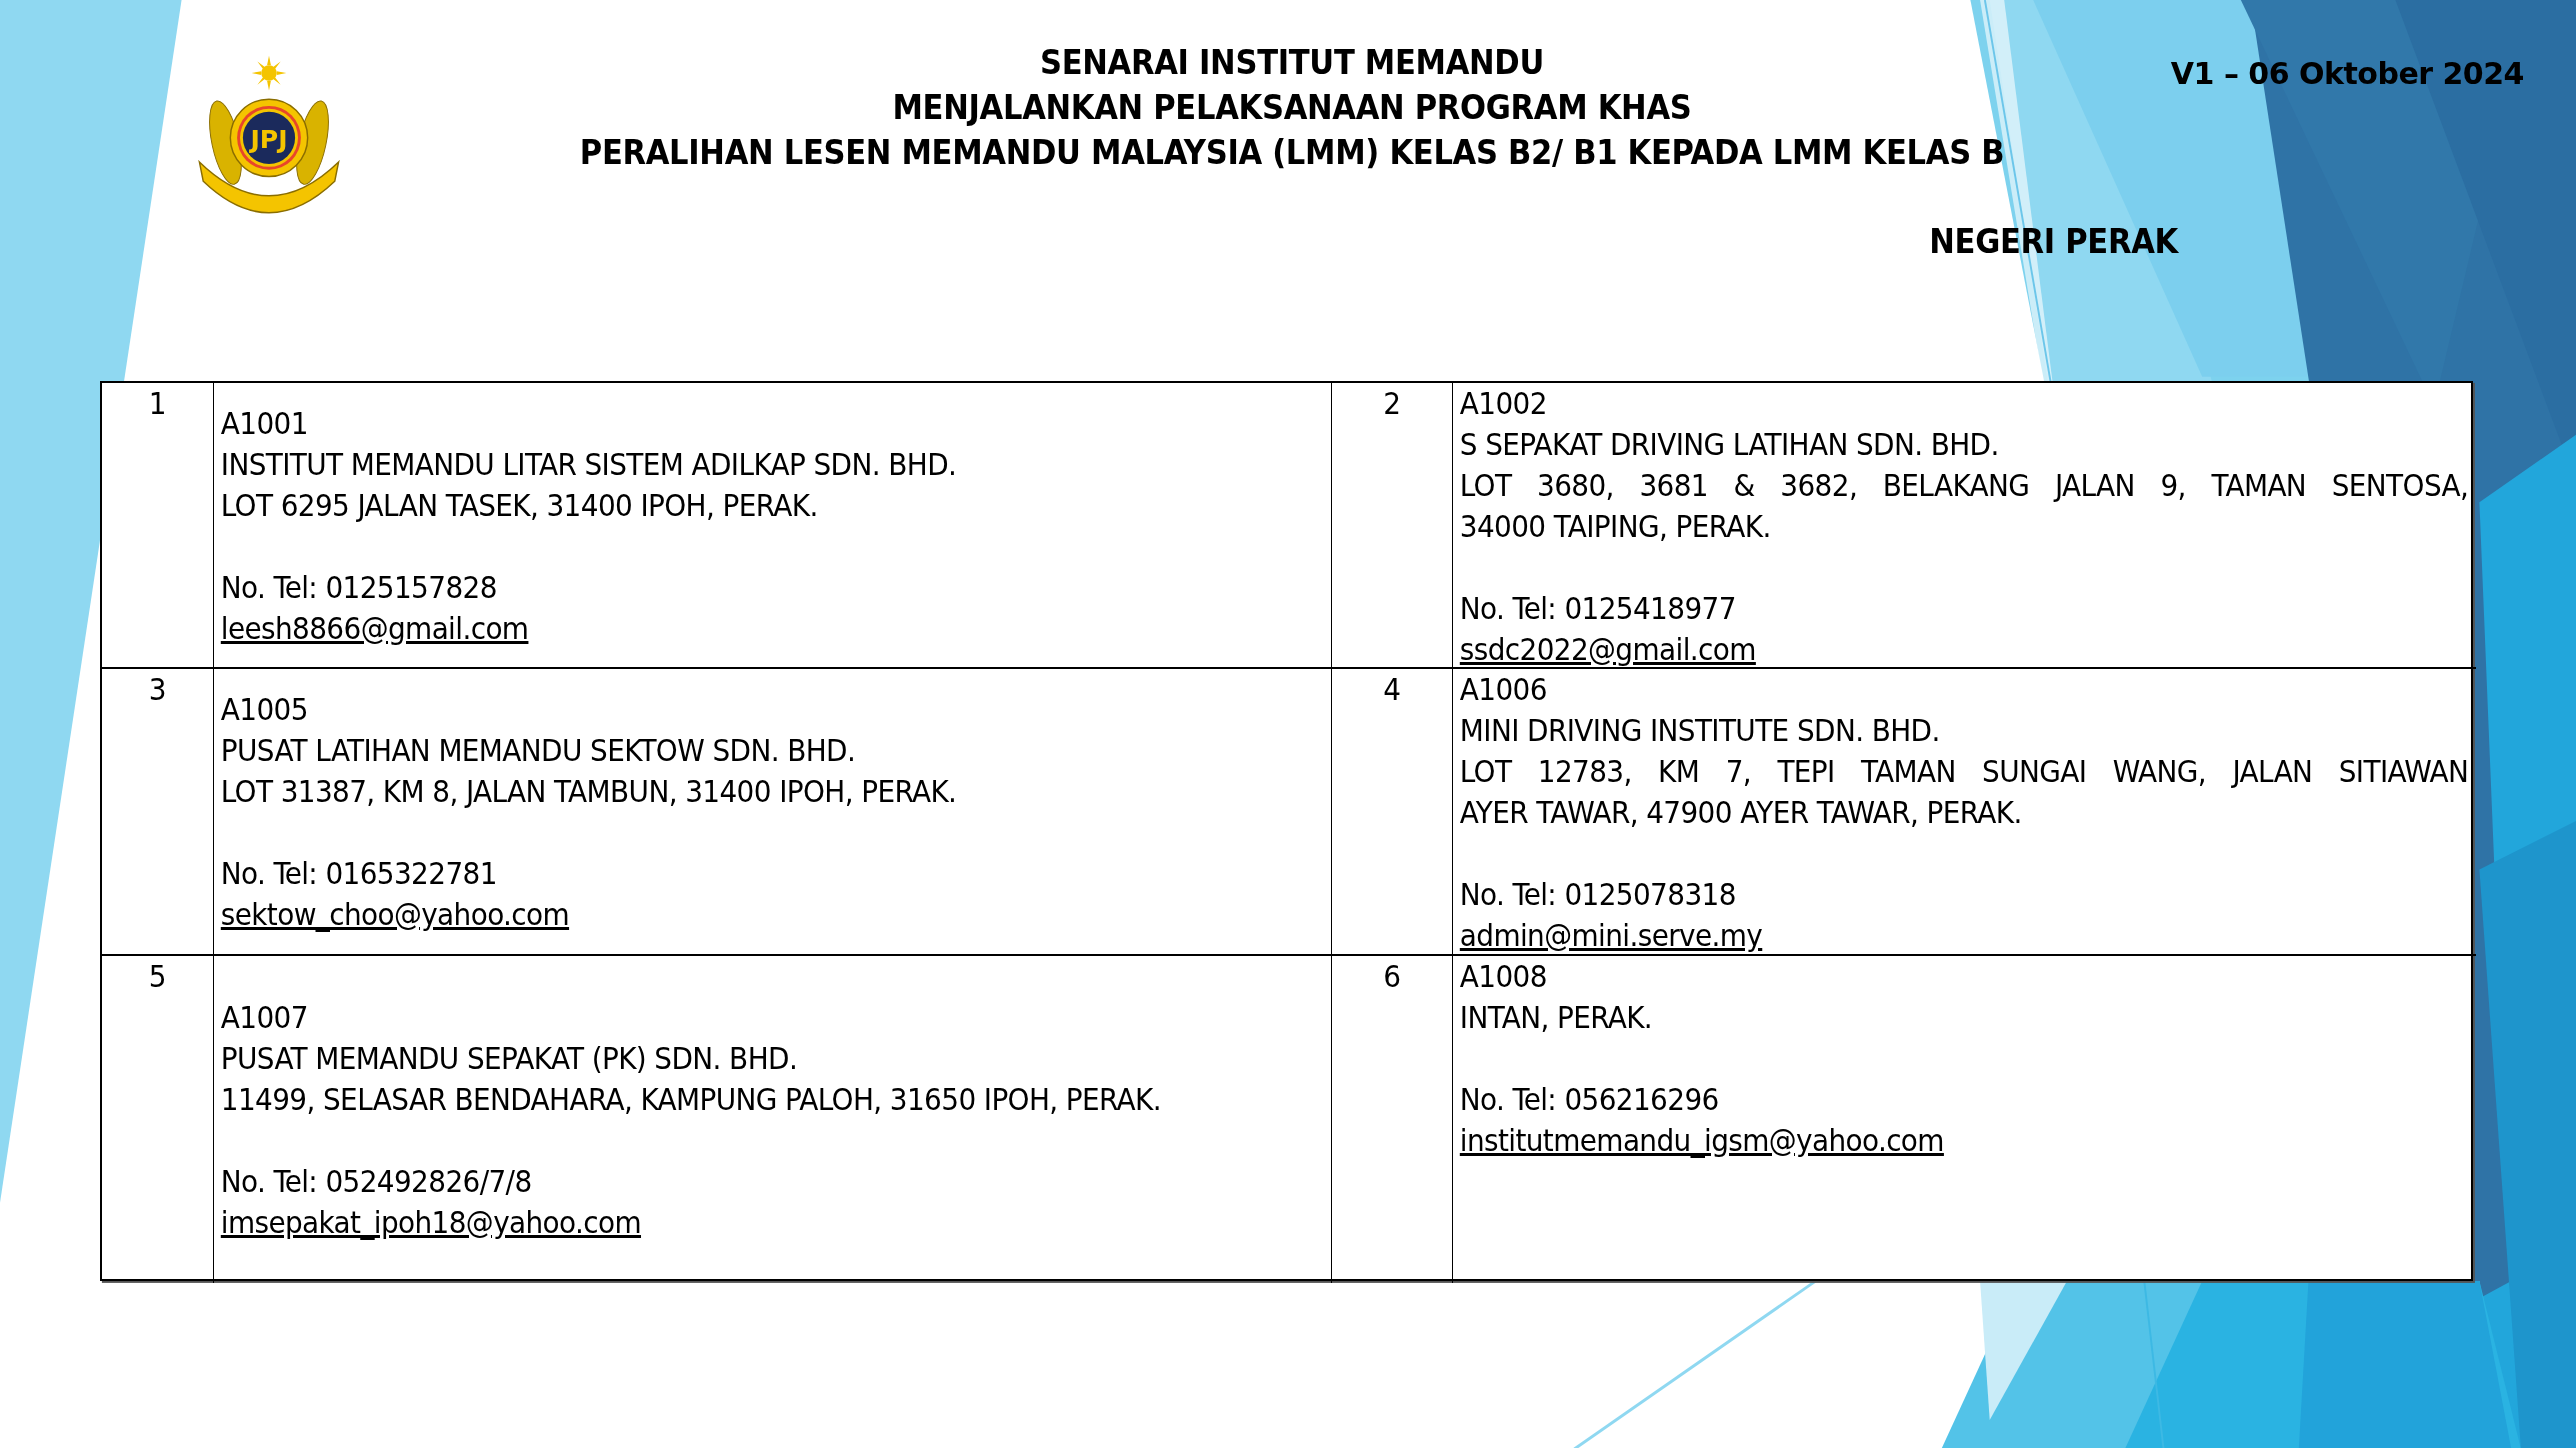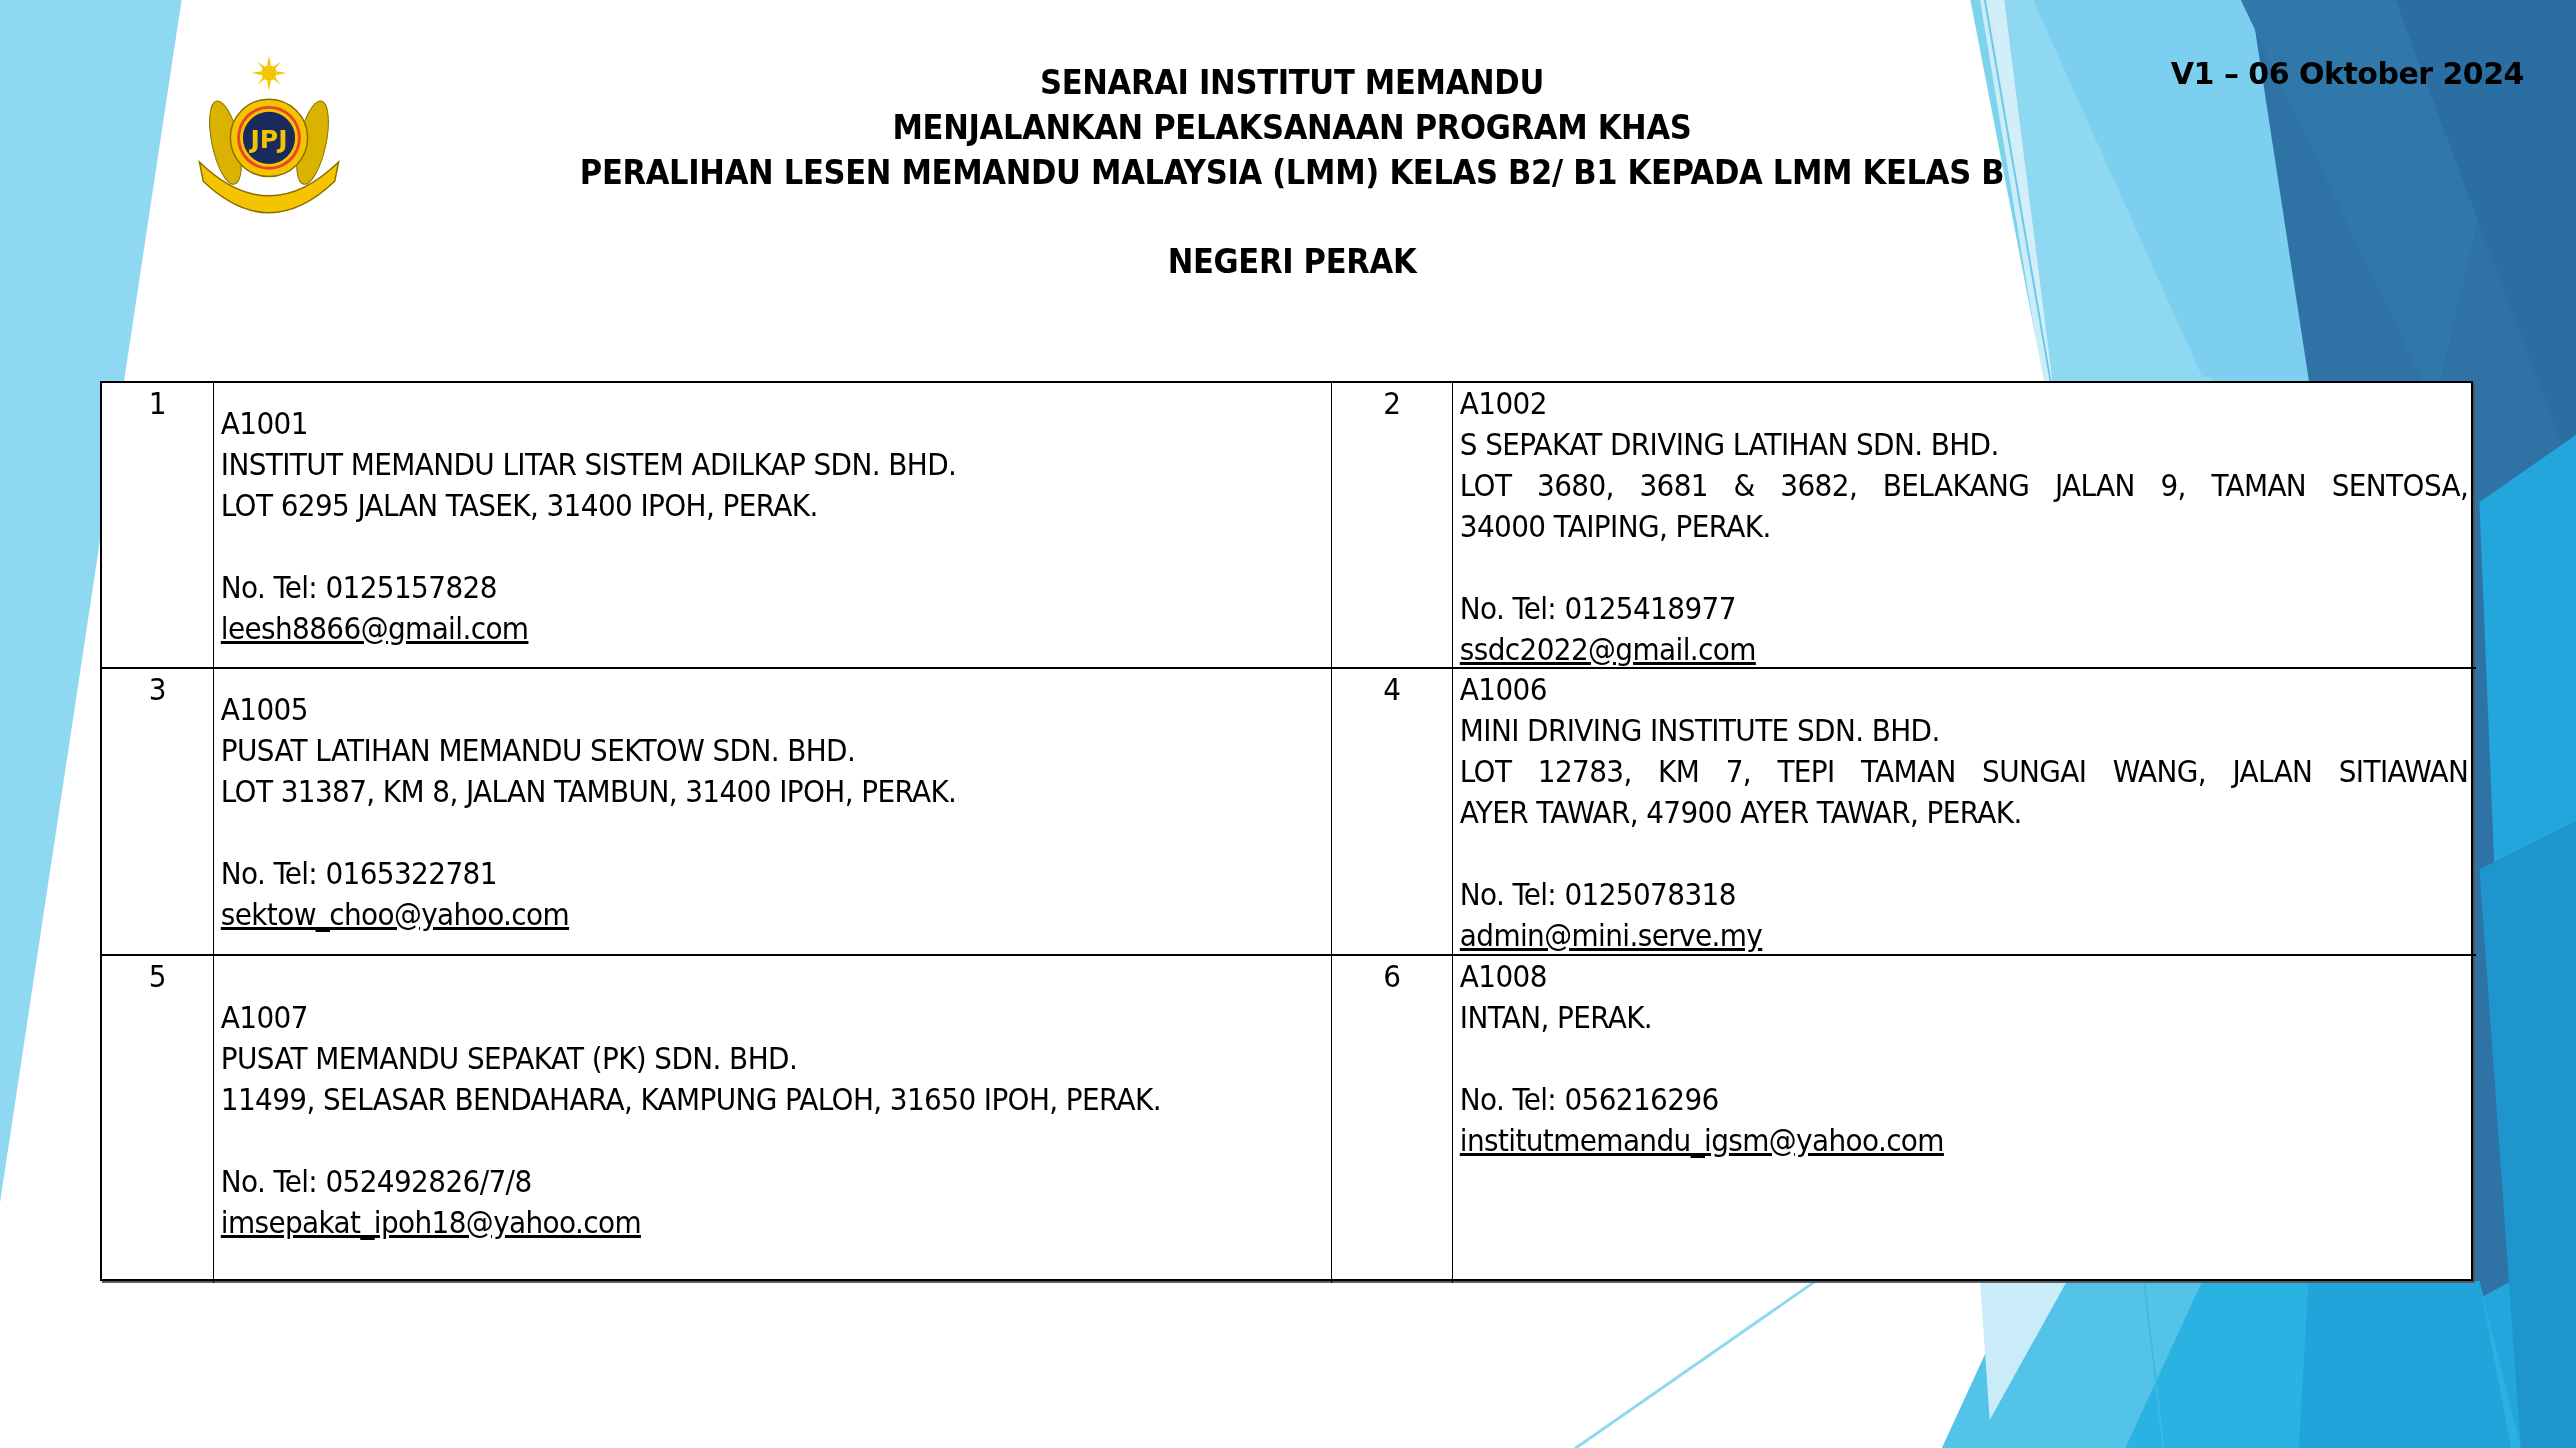--- a/index.html
+++ b/index.html
@@ -5,27 +5,27 @@
   html, body { margin: 0; padding: 0; }
   body {
     width: 2576px; height: 1449px; position: relative; overflow: hidden;
     background: #ffffff;
     font-family: "DejaVu Sans", sans-serif;
     color: #000;
   }
   .bg { position: absolute; left: 0; top: 0; width: 2576px; height: 1449px; z-index: 0; }
   .logo { position: absolute; left: 182px; top: 46px; width: 174px; height: 174px; z-index: 2; }
   .titles {
-    position: absolute; left: 406px; width: 1772px; top: 60px; z-index: 2;
+    position: absolute; left: 406px; width: 1772px; top: 40px; z-index: 2;
     text-align: center; font-weight: bold; font-size: 34px; line-height: 45px;
     font-family: "DejaVu Sans Condensed", "DejaVu Sans", sans-serif;
     letter-spacing: -0.3px;
   }
   .titles div { white-space: nowrap; }
-  .titles .state { margin-top: 44px; }
+  .titles .state { margin-top: 44px; text-align: right; }
   .version {
     position: absolute; right: 52px; top: 56px; z-index: 2;
     font-weight: bold; font-size: 30px; white-space: nowrap;
     font-family: "DejaVu Sans", sans-serif; letter-spacing: -0.5px;
   }
   .grid {
     position: absolute; left: 100px; top: 381px; width: 2373px; height: 900px;
     z-index: 3; background: #fff; border: 2.9px solid #000; box-sizing: border-box;
     display: grid;
     grid-template-columns: 112px 1118px 121px 1023px;

